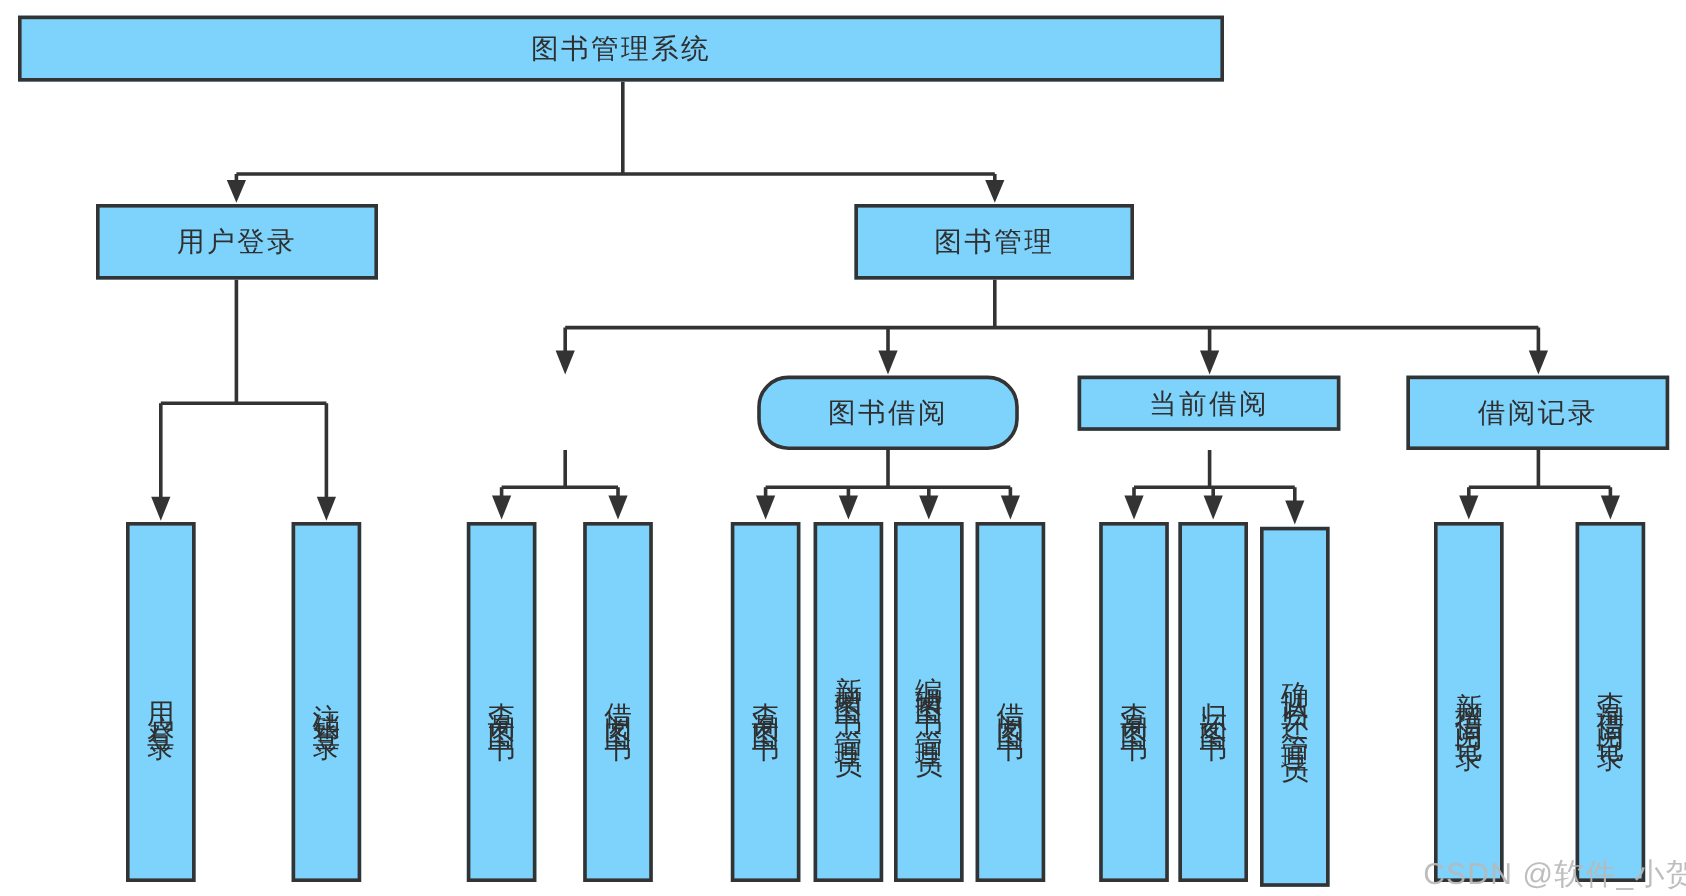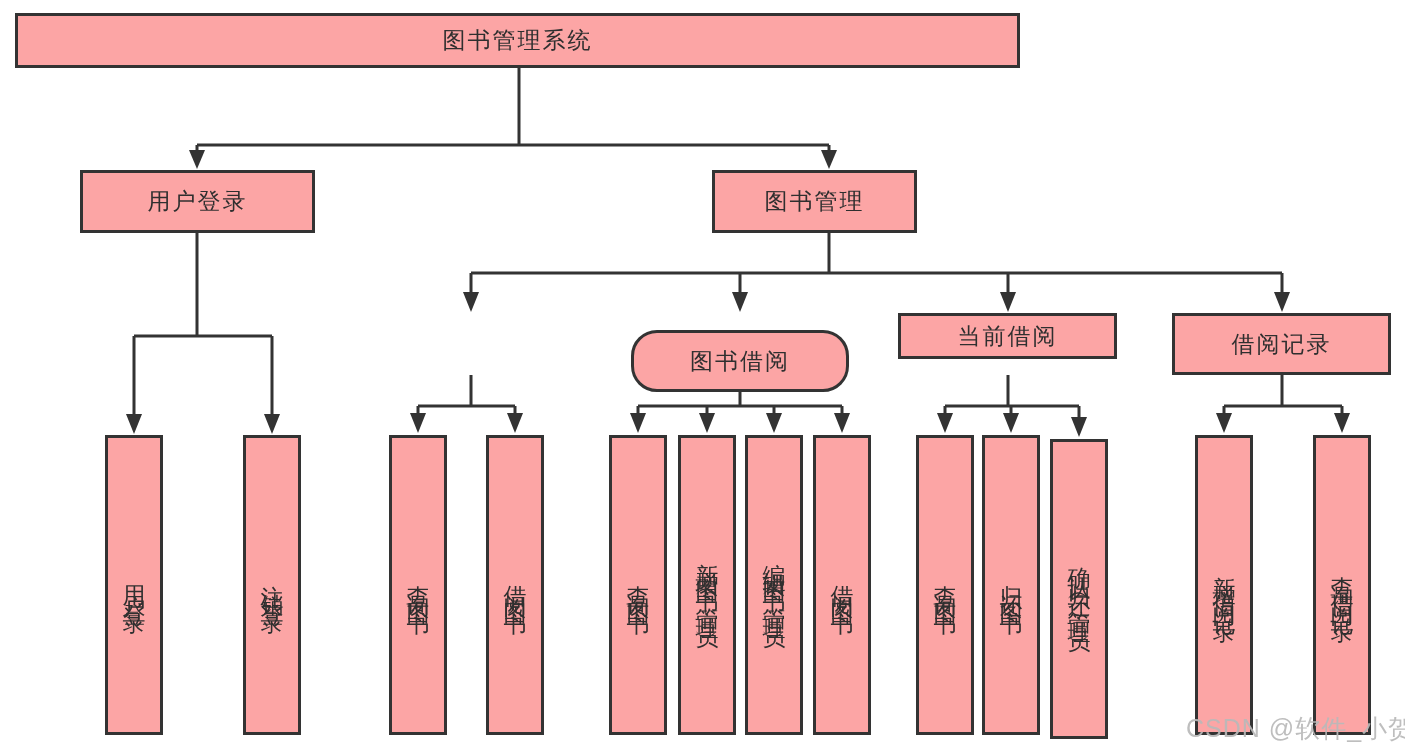--- a/index.html
+++ b/index.html
@@ -8,21 +8,21 @@
     width:1405px;height:747px;
     background:#ffffff;
     font-family:"Liberation Sans","DejaVu Sans",sans-serif;
     color:#2f2f2f;
     overflow:hidden;
   }
   .box{
     position:absolute;
     box-sizing:border-box;
     border:3px solid #333333;
-    background:#fca5a5;
+    background:#7dd3fc;
     display:flex;
     align-items:center;
     justify-content:center;
     font-size:23px;
     letter-spacing:2px;
     color:#2f2f2f;
     white-space:nowrap;
   }
   .vbox span{
     writing-mode:vertical-rl;
@@ -42,23 +42,23 @@
     font-size:25px;
     letter-spacing:1px;
     color:#b9b9b9;
     opacity:0.92;
     z-index:10;
     white-space:nowrap;
   }
   
   .n-root {left:15px;  top:13px;  width:1005px;height:55px;}
   .n-l2a  {left:80px;  top:170px; width:235px; height:63px;}
-  .n-l2b  {left:712px; top:170px; width:205px; height:63px;}
+  .n-l2b  {left:712px; top:170px; width:233px; height:63px;}
   .n-l3a  {left:362px; top:313px; width:219px; height:62px;}
-  .n-l3b  {left:631px; top:330px; width:218px; height:62px;border-radius:26px;}
+  .n-l3b  {left:631px; top:313px; width:218px; height:62px;border-radius:26px;}
   .n-l3c  {left:898px; top:313px; width:219px; height:46px;}
   .n-l3d  {left:1172px;top:313px; width:219px; height:62px;}
   .leaf   {width:58px;height:300px;top:435px;}
   .n-f1 {left:105px;}  .n-f2 {left:243px;}
   .n-f3 {left:389px;}  .n-f4 {left:486px;}
   .n-f5 {left:609px;}  .n-f6 {left:678px;}
   .n-f7 {left:745px;}  .n-f8 {left:813px;}
   .n-f9 {left:916px;}  .n-f10{left:982px;}
   .n-f11{left:1050px;top:439px;}
   .n-f12{left:1195px;} .n-f13{left:1313px;}

